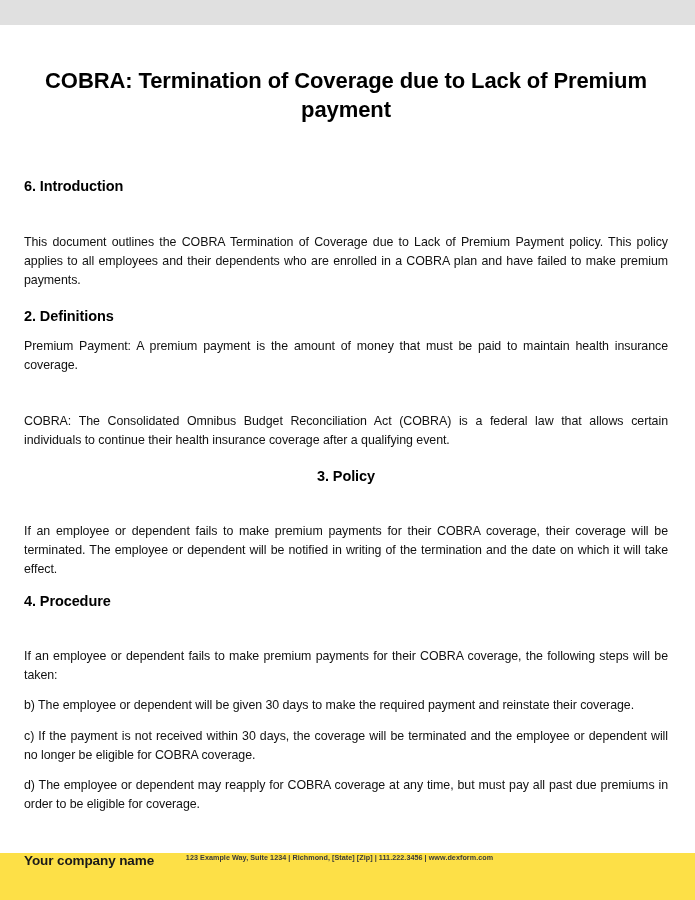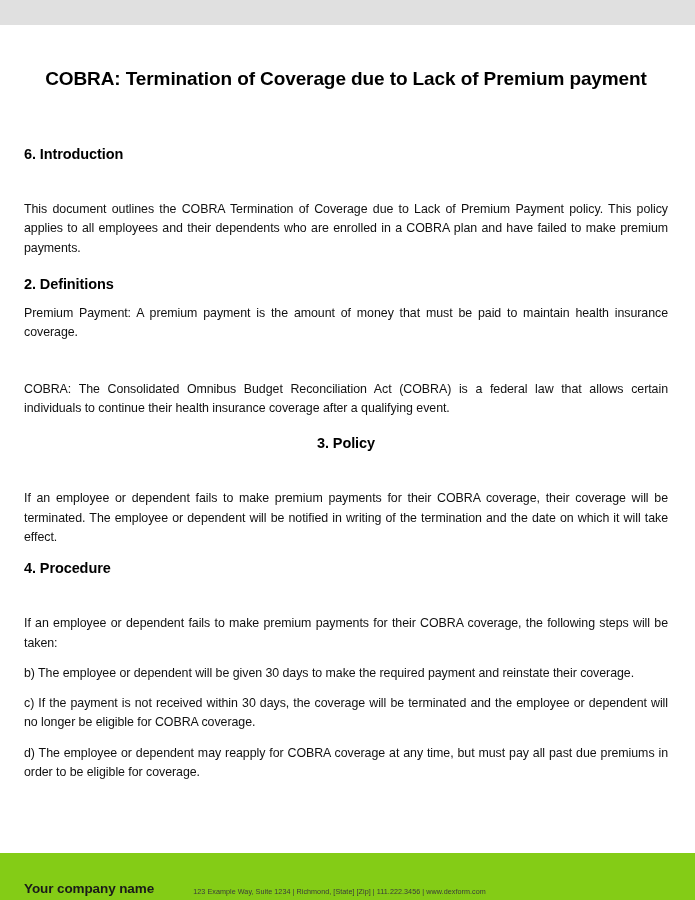--- a/index.html
+++ b/index.html
@@ -28,21 +28,21 @@
     background: #e0e0e0;
     flex: 0 0 auto;
   }
   .content {
     flex: 1 1 auto;
     padding: 0 27px 0 24px;
     box-sizing: border-box;
     position: relative;
   }
   .doc-title {
-    font-size: 19px;
+    font-size: 22px;
     font-weight: bold;
     color: #000000;
     text-align: center;
     letter-spacing: -0.1px;
     margin: 0;
     padding: 42px 4px 0 4px;
     line-height: 1.3;
   }
   .section-heading {
     font-size: 14.5px;
@@ -65,23 +65,23 @@
     margin: 0;
     letter-spacing: -0.05px;
   }
   .gap-after-heading { margin-top: 37px; }
   .para-gap { margin-top: 11px; }
 
   .footer {
     flex: 0 0 auto;
     width: 100%;
     height: 47px;
-    background: #84cc16;
+    background: #fde047;
     display: flex;
-    align-items: flex-end;
+    align-items: flex-start;
     box-sizing: border-box;
     padding: 0 24px 4px 24px;
     position: relative;
   }
   .footer-company {
     font-size: 13.5px;
     font-weight: bold;
     color: #1a1a1a;
     letter-spacing: -0.1px;
     white-space: nowrap;
@@ -89,20 +89,21 @@
   .footer-address {
     position: absolute;
     left: 0;
     right: 16px;
     text-align: center;
     font-size: 7.2px;
     color: #3a3a3a;
     letter-spacing: 0.05px;
     white-space: nowrap;
     pointer-events: none;
+    font-weight: bold;
   }
 </style>
 </head>
 <body>
 
 <div class="page">
 
   <div class="top-band"></div>
 
   <div class="content">

